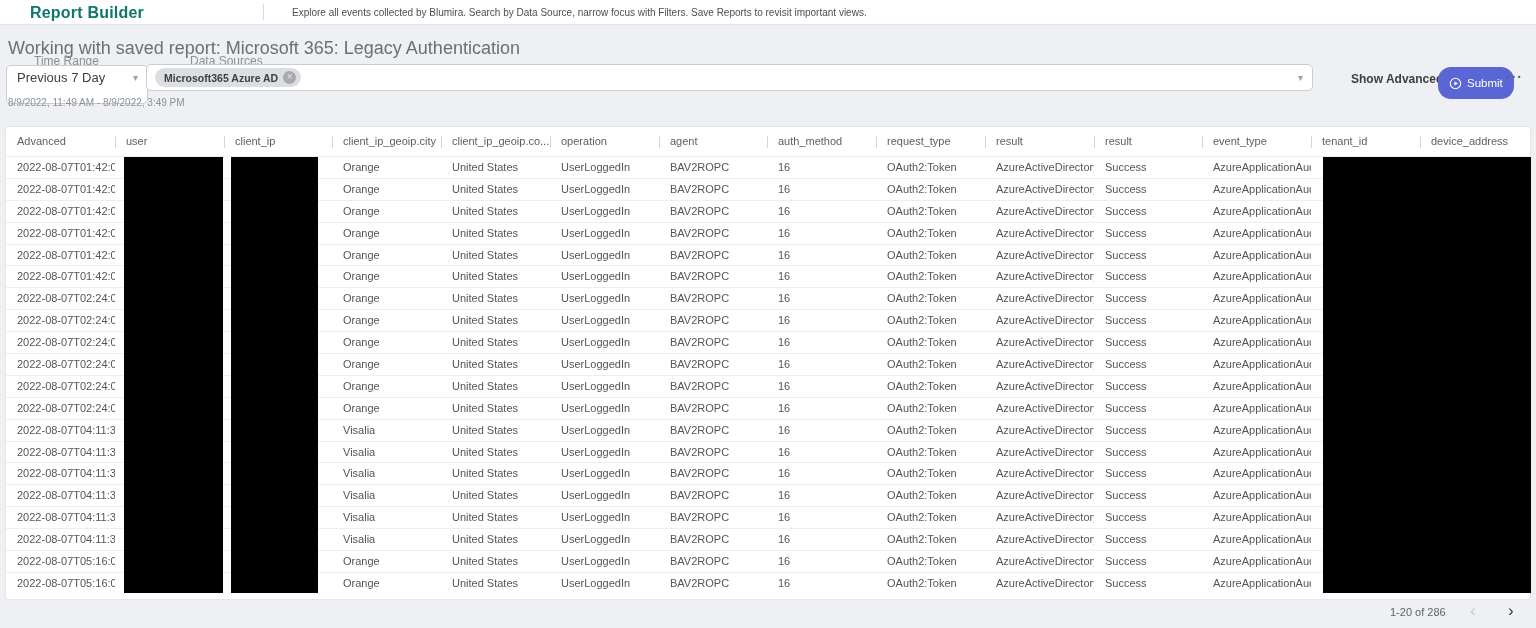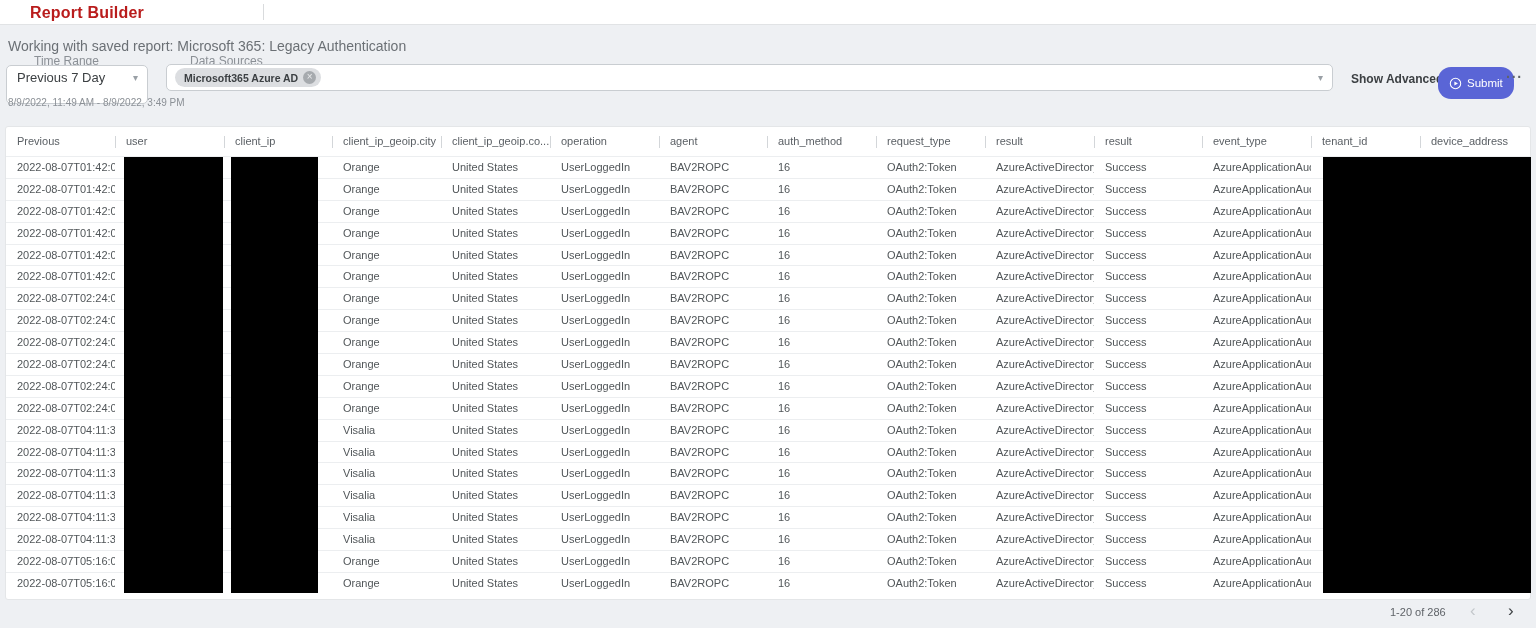--- a/index.html
+++ b/index.html
@@ -6,34 +6,34 @@
   html,body { width:1536px; height:628px; }
   body {
     font-family:"Liberation Sans","DejaVu Sans",sans-serif;
     background:#eef0f3; position:relative; overflow:hidden;
     color:#3c4043;
   }
   
   .topbar { position:absolute; left:0; top:0; width:1536px; height:25px;
     background:#ffffff; border-bottom:1px solid #e1e3e5; }
   .app-title { position:absolute; left:30px; top:0; line-height:25px;
-    font-size:16px; font-weight:700; color:#b91c1c; letter-spacing:.2px;text-align:center; }
+    font-size:16px; font-weight:700; color:#0f766e; letter-spacing:.2px;text-align:center; }
   .topbar-divider { position:absolute; left:263px; top:4px; width:1px; height:16px; background:#d9dbdd; }
   .app-desc { position:absolute; left:292px; top:0; line-height:25px; font-size:10px; color:#4a4f54; }
   
-  .working { position:absolute; left:8px; top:38px; font-size:14px; color:#6b7075; }
+  .working { position:absolute; left:8px; top:38px; font-size:18px; color:#6b7075; }
   
   .field-label { position:absolute; font-size:12px; color:#8b9096;margin-left:24px; }
   .lbl-time { left:10px; top:54px; }
   .lbl-ds { left:166px; top:54px; }
   .select-box { position:absolute; background:#fff; border:1px solid #c9cdd1; border-radius:5px; }
   .time-select { left:6px; top:65px; width:142px; height:39px; }
   .time-select .val { position:absolute; left:10px; top:0; line-height:23px; font-size:13px; color:#3c4043; }
   .chev { position:absolute; right:9px; top:0; line-height:23px; font-size:10px; color:#9aa0a6; }
-  .ds-select { left:166px; top:64px; width:1167px; height:27px; }
+  .ds-select { left:146px; top:64px; width:1167px; height:27px; }
   .ds-select .chev { line-height:25px; }
   .chip { position:absolute; left:8px; top:3px; height:19px; background:#dcdee1; border-radius:10px;
     display:flex; align-items:center; gap:5px; padding:0 5px 0 9px; }
   .chip-label { font-size:10.5px; font-weight:700; color:#3c4043; }
   .chip-x { width:13px; height:13px; border-radius:50%; background:#a6aaae; color:#e9eaec;
     font-size:10px; line-height:12px; text-align:center; cursor:pointer; }
   .date-range { position:absolute; left:8px; top:97px; font-size:10px; color:#8b9096; }
   .show-adv { position:absolute; left:1351px; top:67px; height:25px; line-height:25px;
     font-size:12px; font-weight:700; color:#3c4043; cursor:pointer; background:none; border:none;
     font-family:inherit; }
@@ -68,20 +68,21 @@
     font-size:17px; font-family:inherit; cursor:pointer; }
   .pager-prev { left:1470px; color:#c3c7cb; }
   .pager-next { left:1508px; color:#3c4043; }
 </style>
 </head>
 <body>
 
 <div class="topbar">
   <div class="app-title">Report Builder</div>
   <div class="topbar-divider"></div>
+  <div class="app-desc">Explore all events collected by Blumira. Search by Data Source, narrow focus with Filters. Save Reports to revisit important views.</div>
 </div>
 
 <div class="working">Working with saved report: Microsoft 365: Legacy Authentication</div>
 
 <div class="field-label lbl-time">Time Range</div>
 <div class="select-box time-select">
   <span class="val">Previous 7 Day</span>
   <span class="chev">▾</span>
 </div>
 
@@ -105,21 +106,21 @@
       <path d="M6.6 5.4 L11 8 L6.6 10.6 Z" fill="#ffffff"></path>
     </svg>
   </span>
   <span>Submit</span>
 </button>
 
 <button class="more-btn">···</button>
 
 <div class="table-card">
   <div class="grid-row thead" id="thead">
-      <div class="th">Previous</div>
+      <div class="th">Advanced</div>
       <div class="th">user</div>
       <div class="th">client_ip</div>
       <div class="th">client_ip_geoip.city</div>
       <div class="th">client_ip_geoip.co...</div>
       <div class="th">operation</div>
       <div class="th">agent</div>
       <div class="th">auth_method</div>
       <div class="th">request_type</div>
       <div class="th">result</div>
       <div class="th">result</div>

